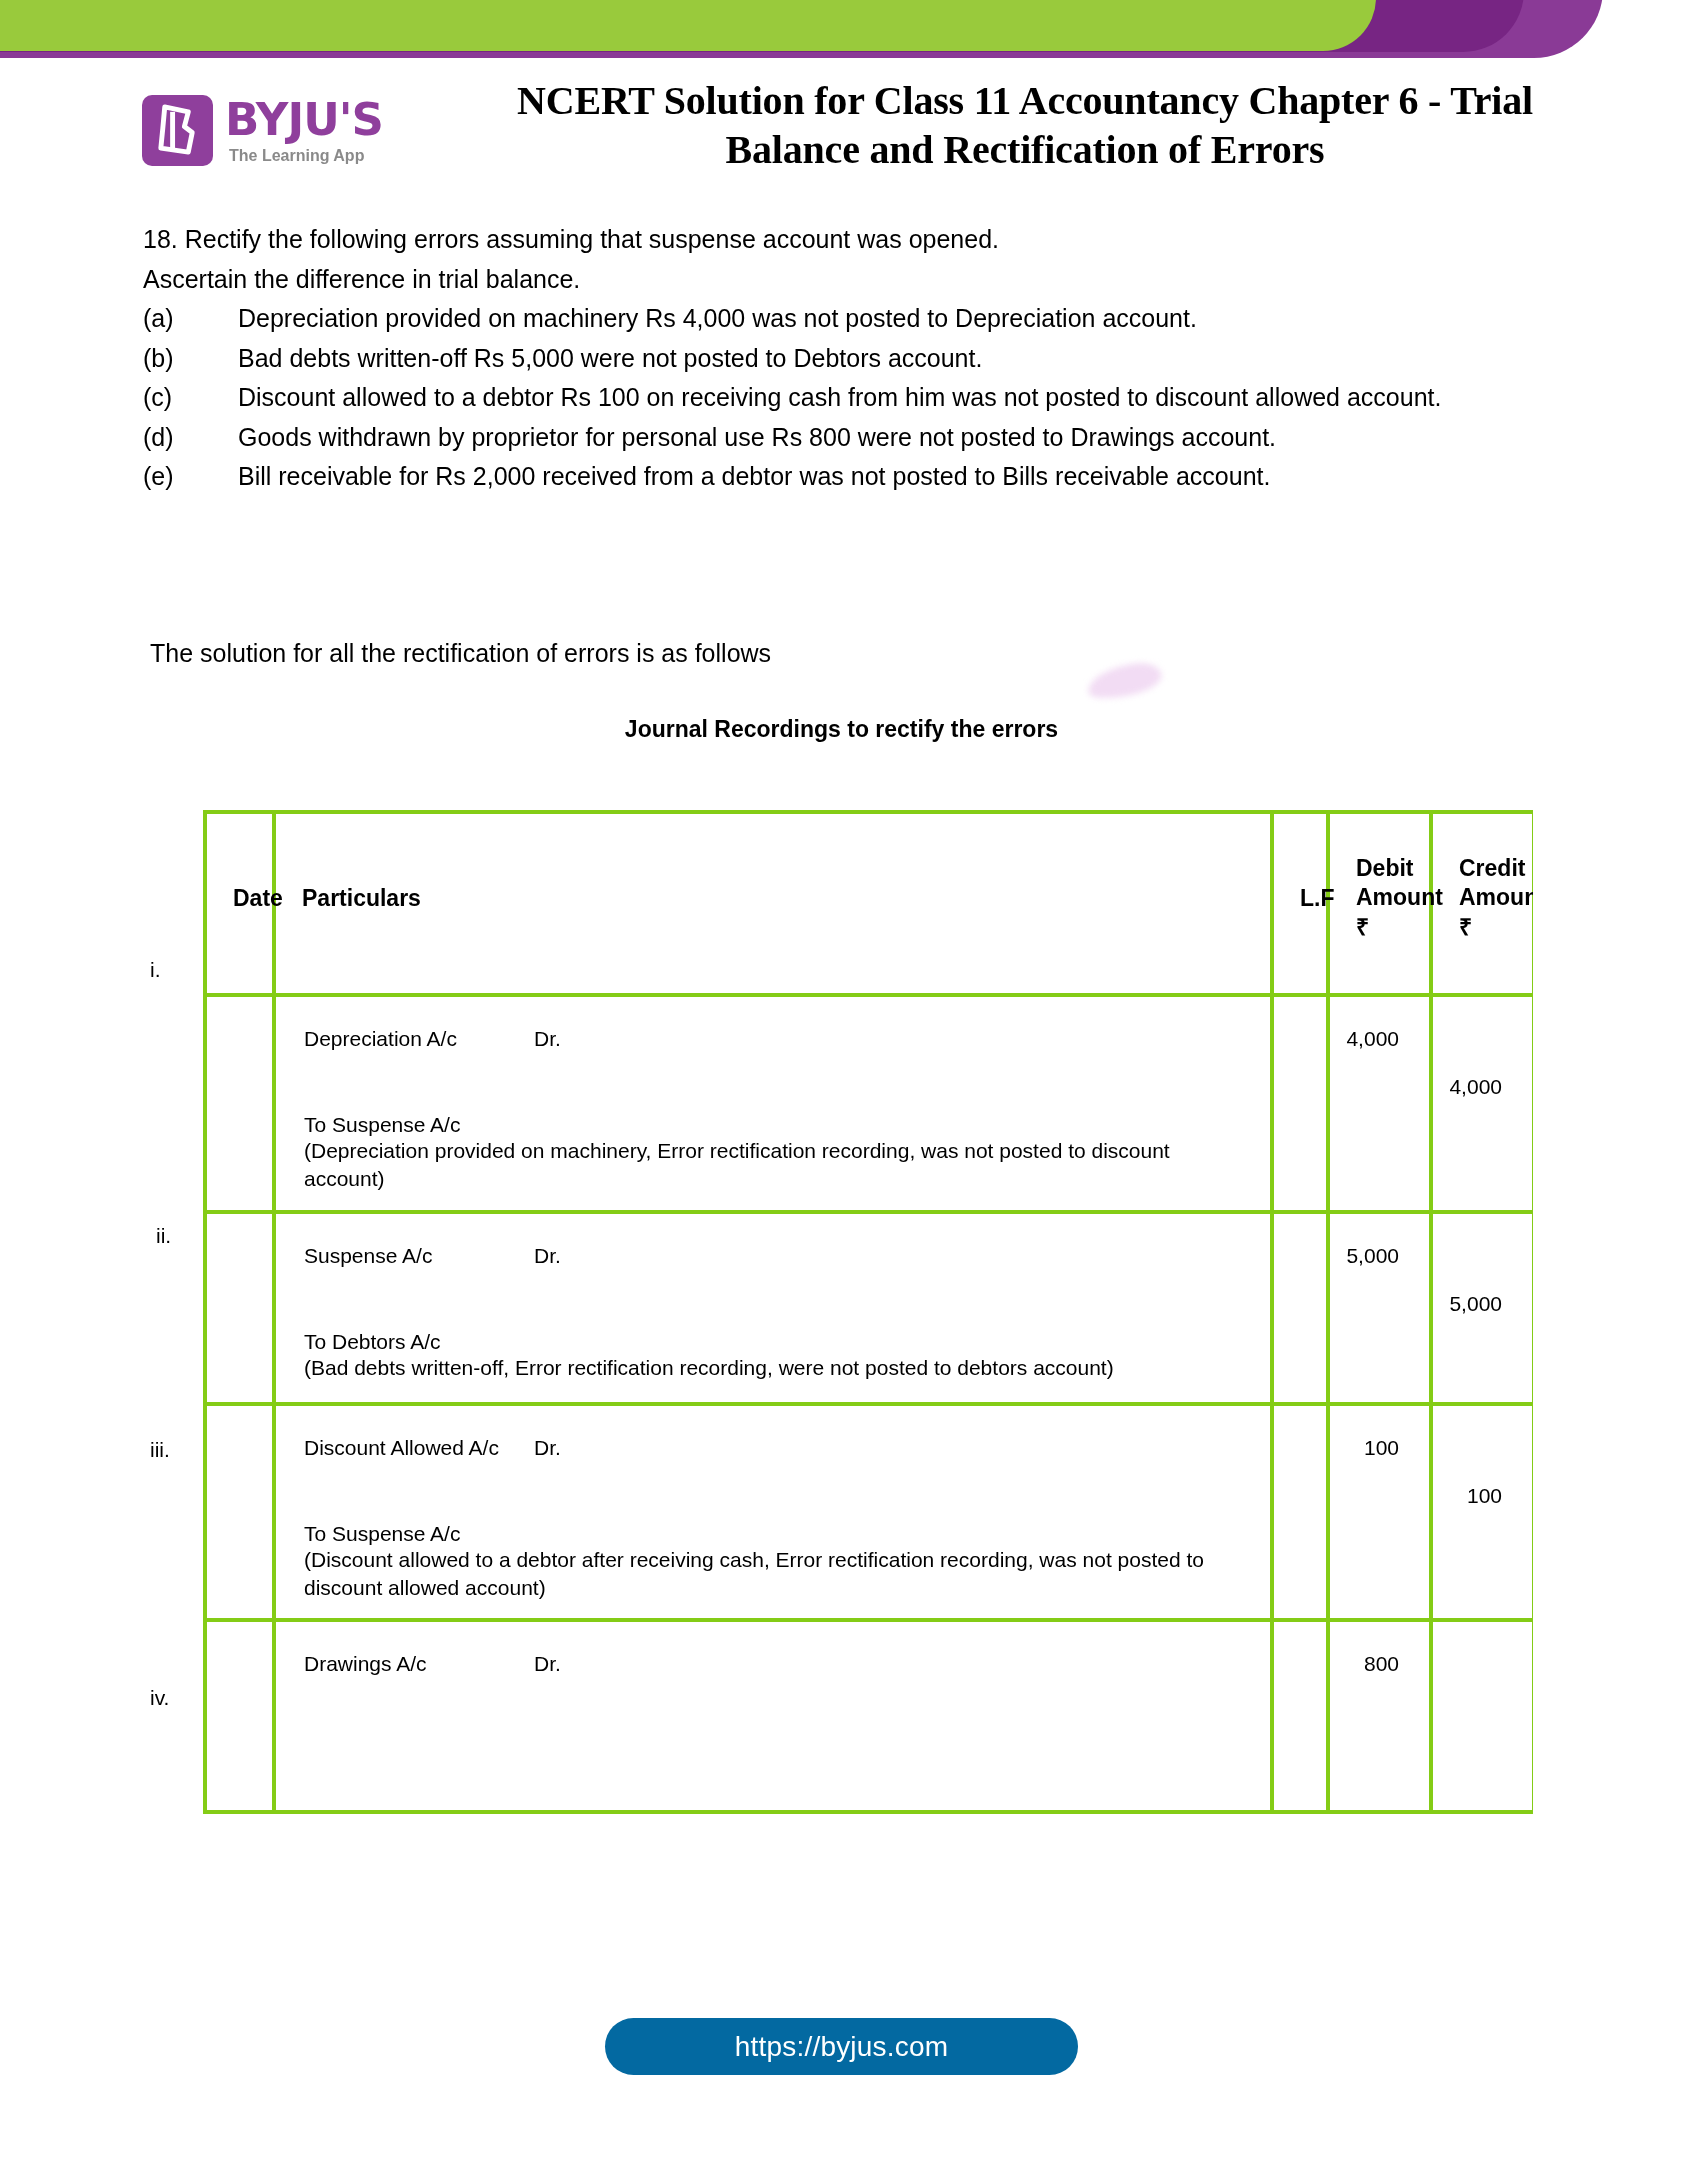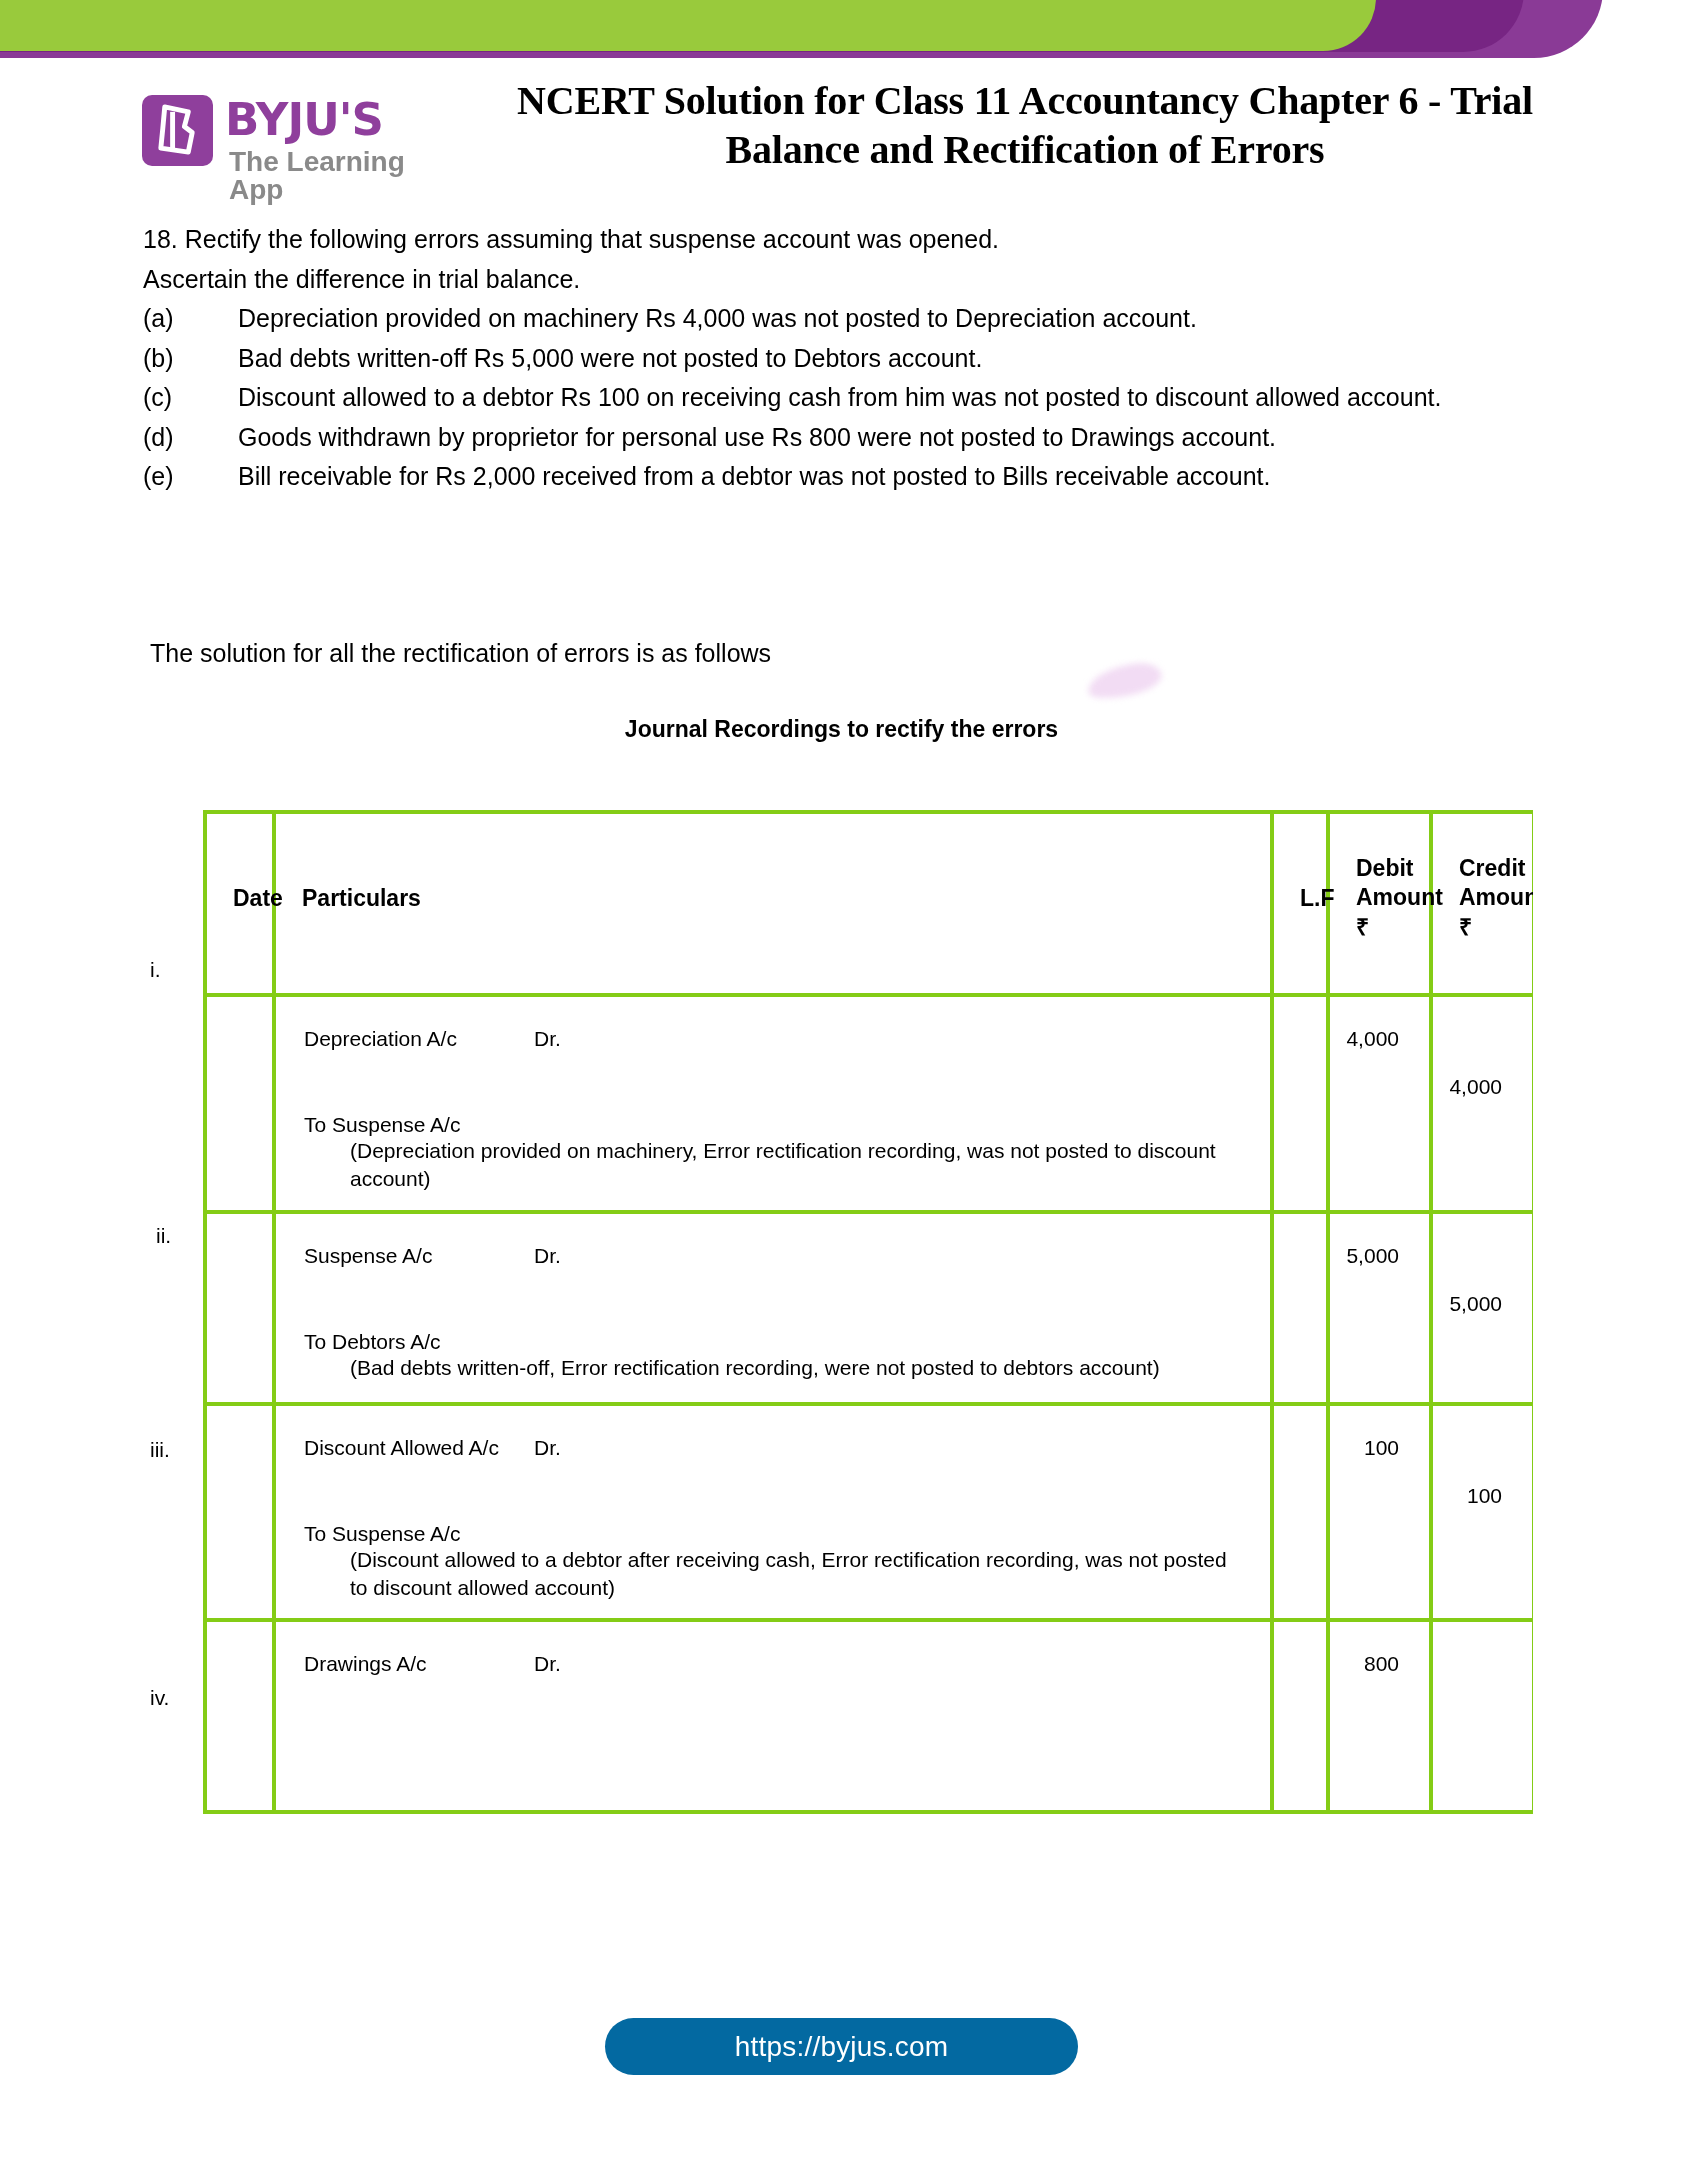--- a/index.html
+++ b/index.html
@@ -87,21 +87,21 @@
     letter-spacing: -1px;
     color: #8f3f9c;
     line-height: 1;
   }
   .logo-tag {
     position: absolute;
     left: 87px;
     top: 53px;
     font-family: "Liberation Sans", sans-serif;
     font-weight: bold;
-    font-size: 28px;
+    font-size: 16px;
     color: #8a8a8a;
     line-height: 1;
   }
   .doc-title {
     position: absolute;
     left: 436px;
     top: 0px;
     width: 1178px;
     text-align: center;
     font-family: Liberation Serif, serif;
@@ -194,21 +194,21 @@
   .th-part   { padding-top: 55px; }
   .th-lf     { padding-top: 55px; }
   .th-amt    { padding-top: 24px; line-height: 1.28; }
 
   table.journal tbody td { height: 156px; }
   .cell-pad { padding: 14px 12px 0 12px; }
   .line-1 { display: flex; }
   .acct { width: 230px; flex: 0 0 230px; }
   .drcr { flex: 1; }
   .line-2 { margin-top: 62px; }
-  .narration { line-height: 1.35; margin-left: 46px; }
+  .narration { line-height: 1.35; }
   .amt { text-align: right; padding: 14px 14px 0 0; }
   .amt-2 { text-align: right; padding: 0 14px 0 0; margin-top: 62px; }
 
   
   .romans { position: absolute; left: 0; top: 0; width: 1683px; }
   .roman {
     position: absolute;
     left: 150px;
     width: 44px;
     text-align: left;

